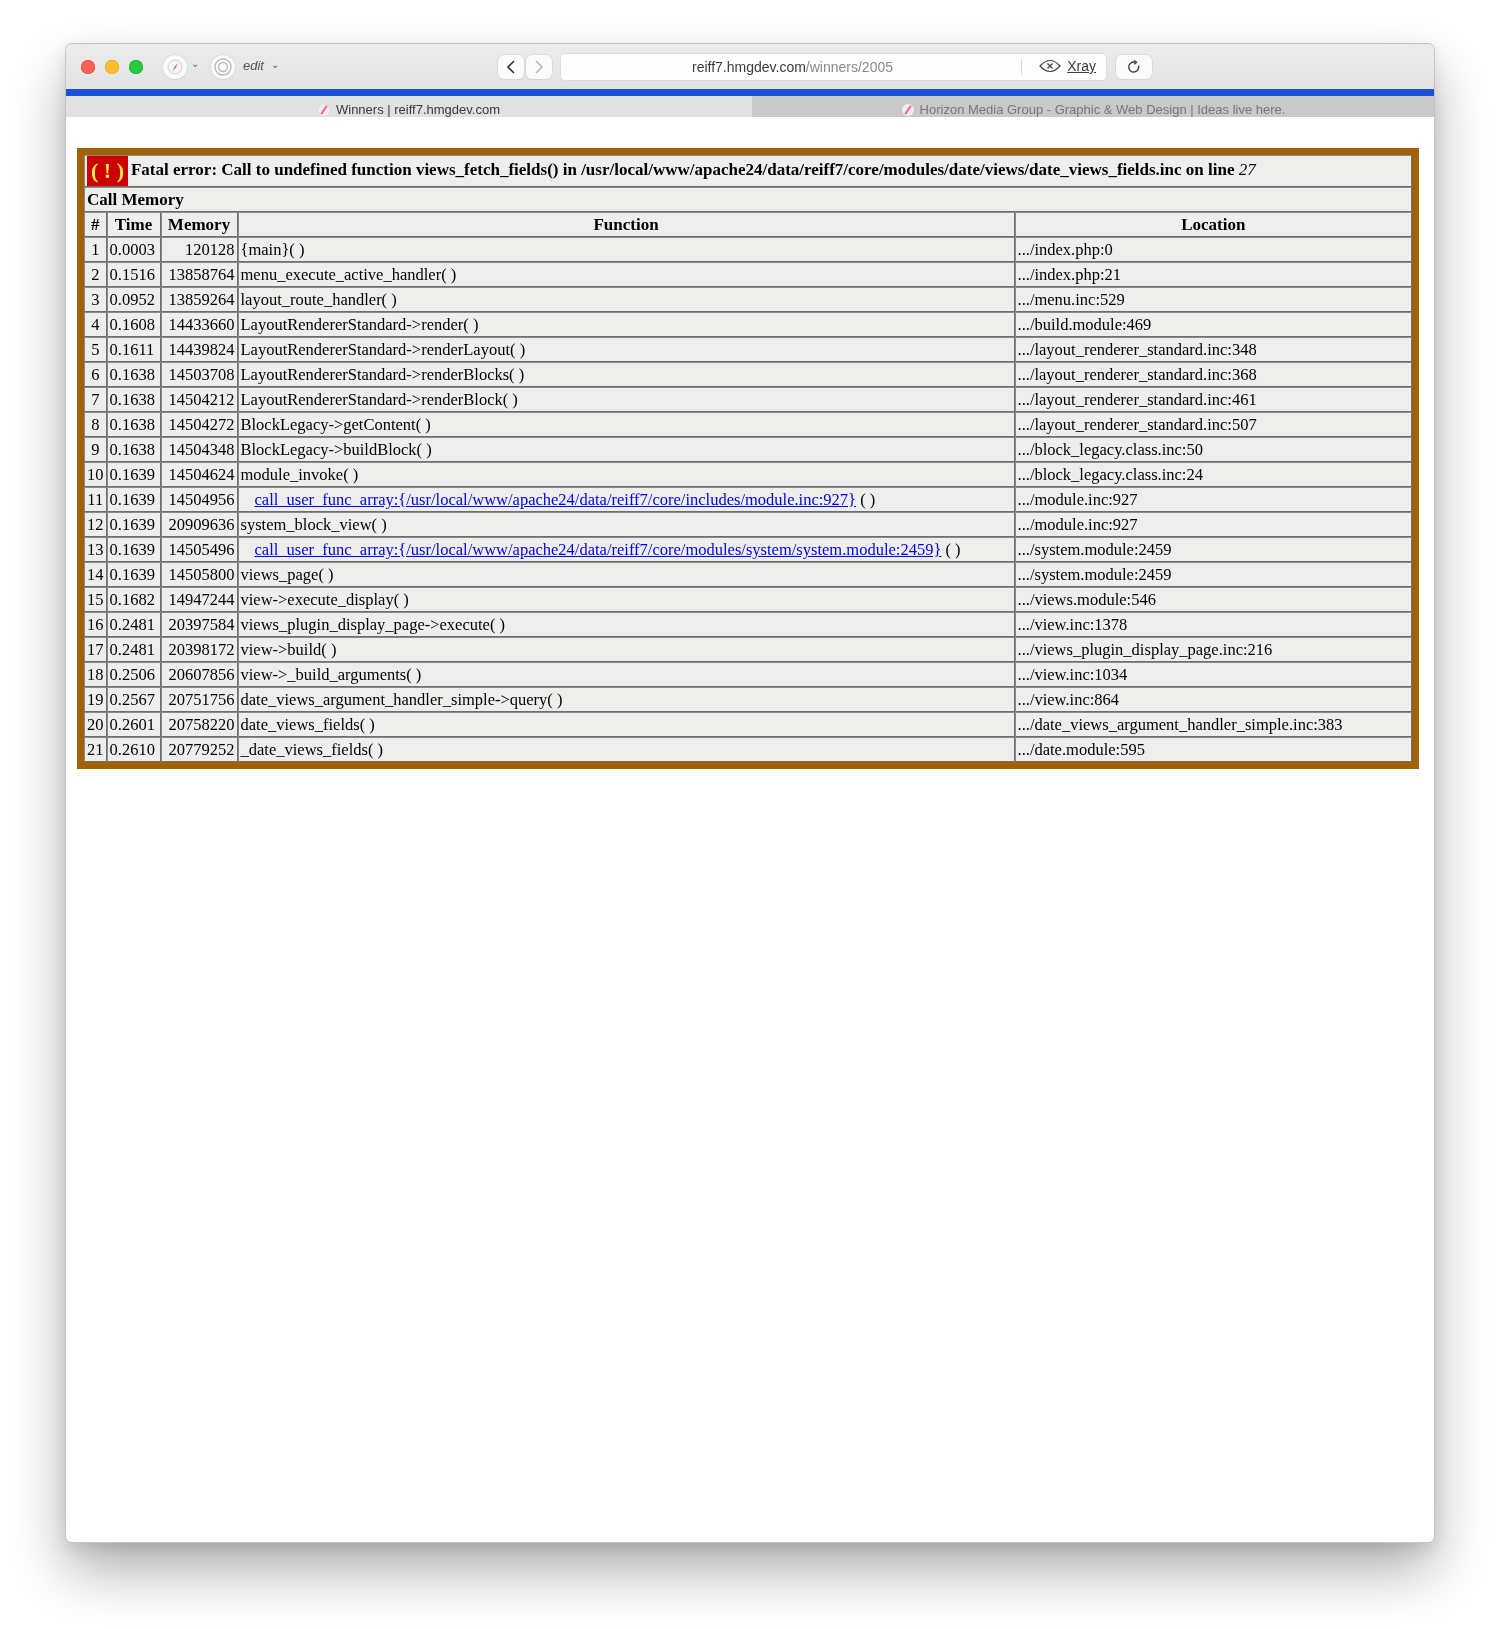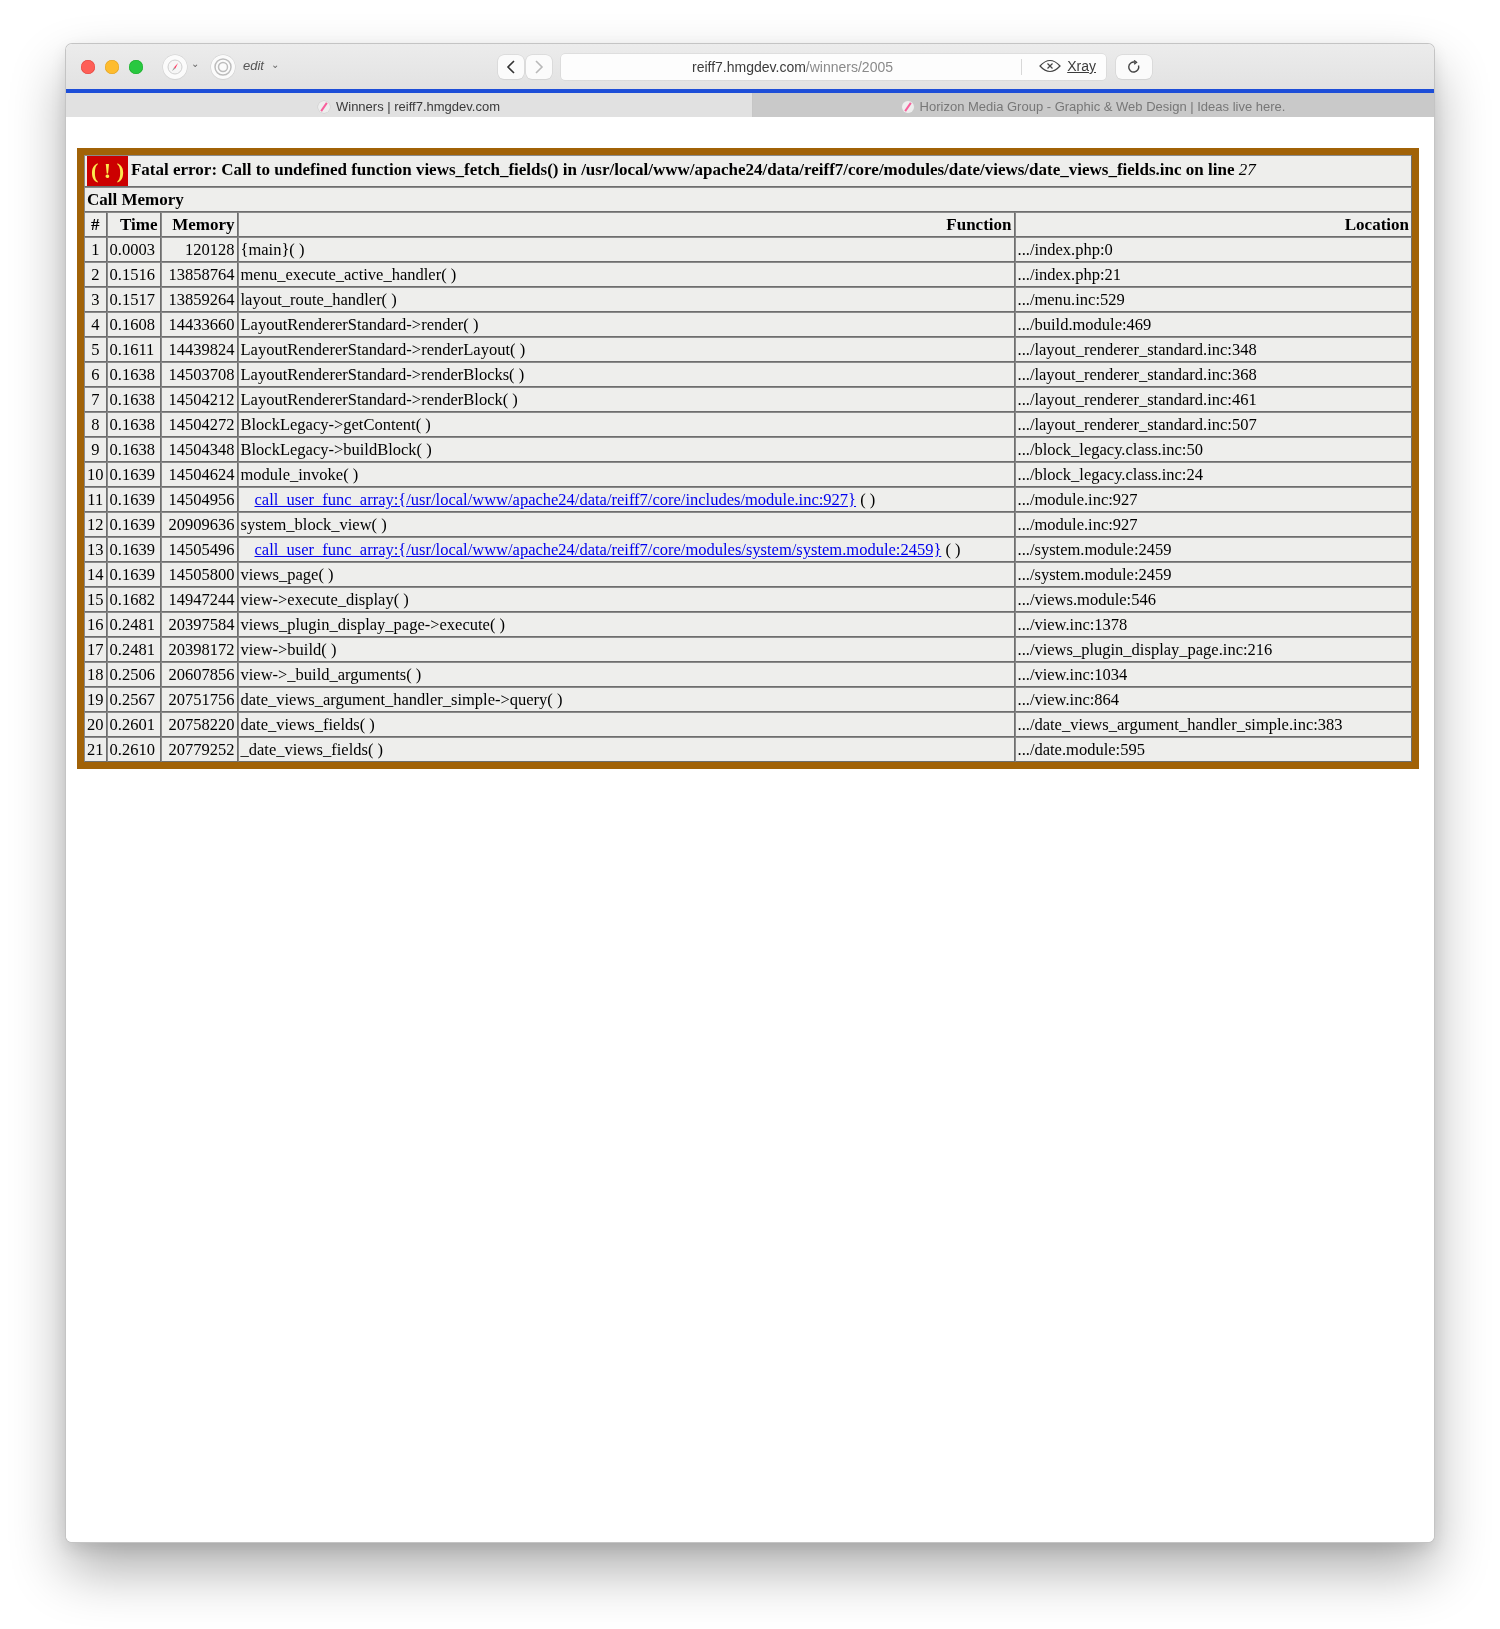--- a/index.html
+++ b/index.html
@@ -36,21 +36,21 @@
     position:absolute; left:495px; top:10px; width:545px; height:26px; border-radius:4px; background:#fdfdfd;
     box-shadow: 0 0 0 0.5px #d2d2d2;
   }
   .address-text { position:absolute; left:0; right:82px; top:5px; text-align:center; font-size:14px; color:#3c3c3c; }
   .address-text .path { color:#8a8a8a; }
   .addr-sep { position:absolute; right:84px; top:5px; width:1px; height:16px; background:#d8d8d8; }
   .xray { position:absolute; right:10px; top:4px; font-size:14px; color:#3c3c3c; display:flex; align-items:center; gap:6px;text-decoration:underline; }
   .reload-btn { left:1050px; width:36px; }
   .tabbar {
     position:absolute; left:0; top:45px; width:100%; height:28px; background:#d9d9d9;
-    border-top:4px solid #1d4ed8; border-bottom:1px solid #c6c6c6; box-sizing:border-box;
+    border-top:7px solid #1d4ed8; border-bottom:1px solid #c6c6c6; box-sizing:border-box;
   }
   .tab { position:absolute; top:0; height:27px; display:flex; align-items:center; justify-content:center; font-size:13px; gap:6px; box-sizing:border-box; }
   .tab-active { left:0; width:687px; background:#e1e1e1; color:#3a3a3a; border-right:1px solid #c6c6c6; }
   .tab-inactive { left:687px; width:681px; background:#c9c9c9; color:#777; }
   .favicon { width:12px; height:12px; border-radius:50%; background:#eee; box-shadow:0 0 0 0.5px #ccc; position:relative; }
   .favicon:after { content:""; position:absolute; left:5px; top:1px; width:2px; height:10px; background:#f06; transform:rotate(35deg); opacity:.6; }
   .content { position:absolute; left:0; top:73px; right:0; bottom:0; background:#fff; }
 
   table.xdebug {
     position:absolute; left:11px; top:31px; width:1342px;
@@ -63,21 +63,21 @@
   }
   .err-row th {
     background:#f57900; text-align:left; font-weight:bold; font-size:17px; height:32px; line-height:32px; padding:0 3px;
   }
   .err-icon {
     display:inline-block; background:#cc0000; color:#fce94f; font-size:22px; padding:0 4px; height:30px; line-height:30px;
     vertical-align:middle; margin-right:3px;
   }
   .err-line { font-style:italic; font-weight:normal; }
   .cs-row th { background:#e9b96e; text-align:left; font-weight:bold; font-size:17px; }
-  .hdr th { text-align:right; font-weight:bold; font-size:17px; }
+  .hdr th { text-align:center; font-weight:bold; font-size:17px; }
   .hdr th.num { text-align:center; }
   td.num { text-align:center; }
   td.mem { text-align:right; }
   a.fn-link { color:#0000ee; text-decoration:underline;margin-left:14px; }
 </style>
 </head>
 <body>
 
 <div class="window">
   <div class="toolbar">
@@ -182,21 +182,21 @@
           </tr>
           <tr>
             <td class="num">2</td>
             <td>0.1516</td>
             <td class="mem">13858764</td>
             <td>menu_execute_active_handler( )</td>
             <td>.../index.php:21</td>
           </tr>
           <tr>
             <td class="num">3</td>
-            <td>0.1517</td>
+            <td>0.0952</td>
             <td class="mem">13859264</td>
             <td>layout_route_handler( )</td>
             <td>.../menu.inc:529</td>
           </tr>
           <tr>
             <td class="num">4</td>
             <td>0.1608</td>
             <td class="mem">14433660</td>
             <td>LayoutRendererStandard-&gt;render( )</td>
             <td>.../build.module:469</td>

